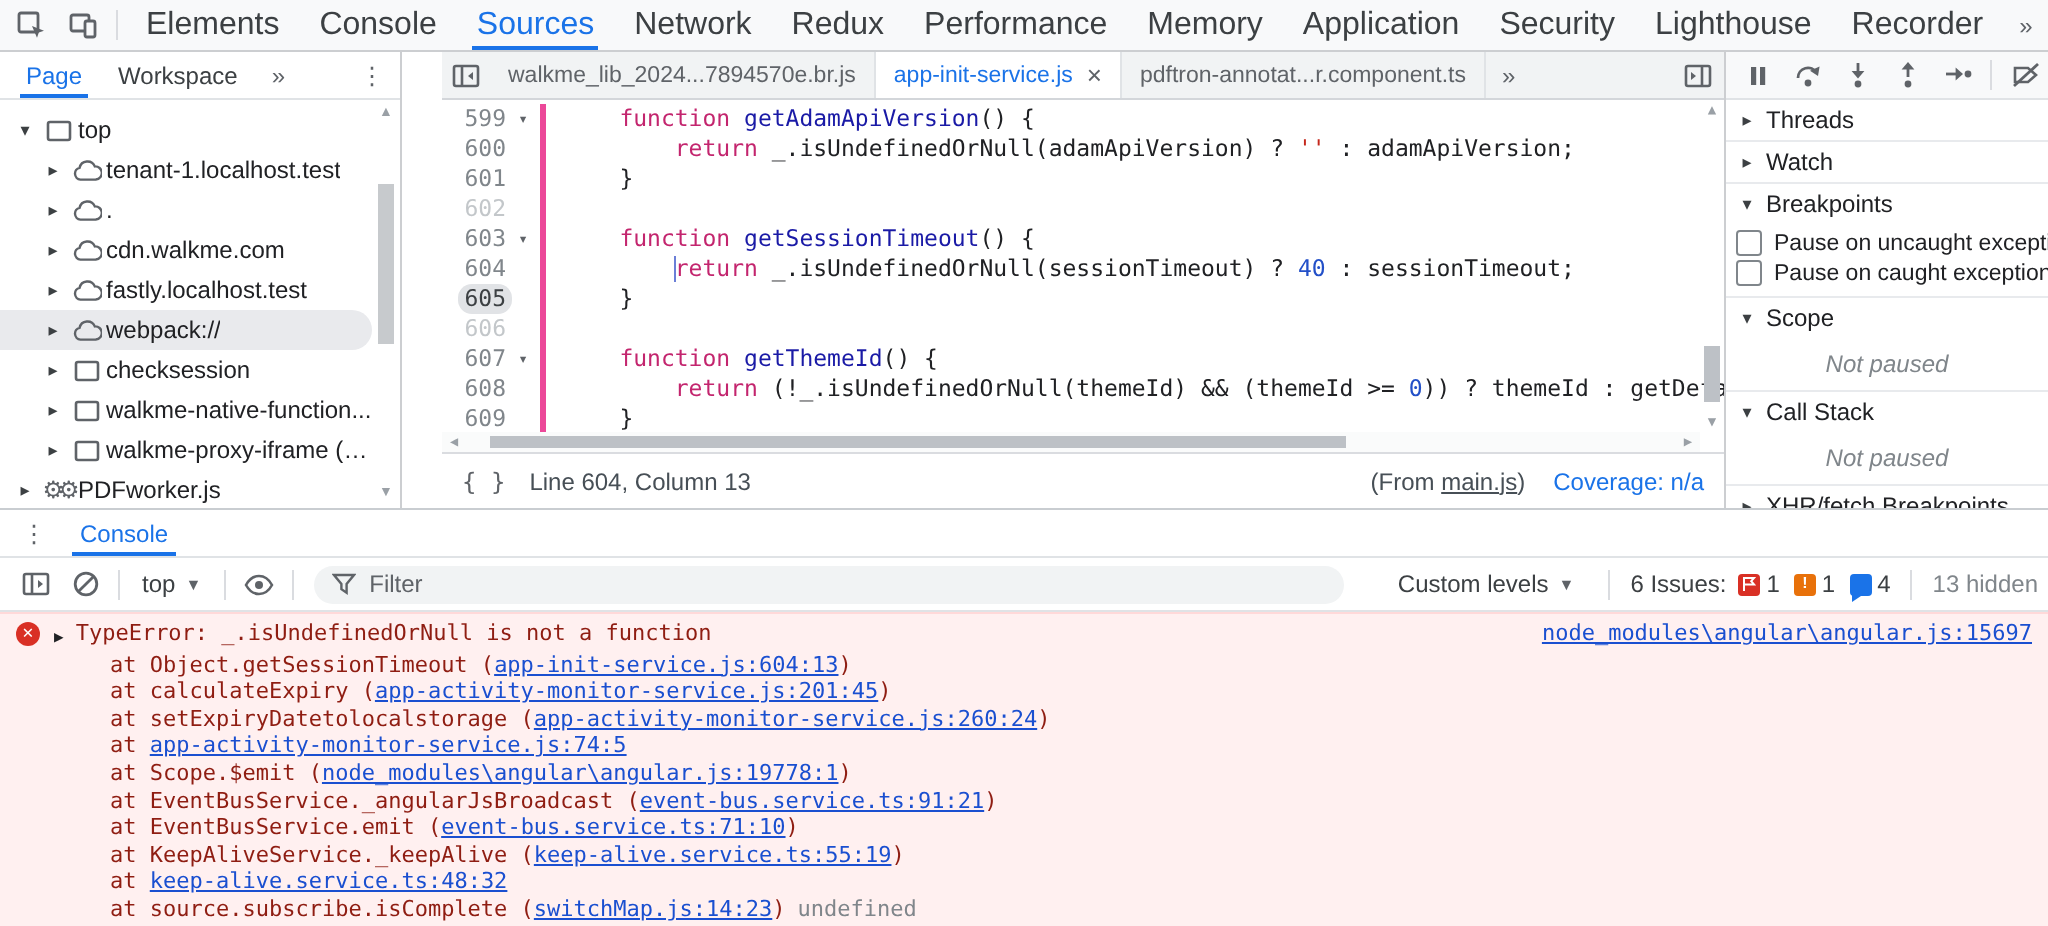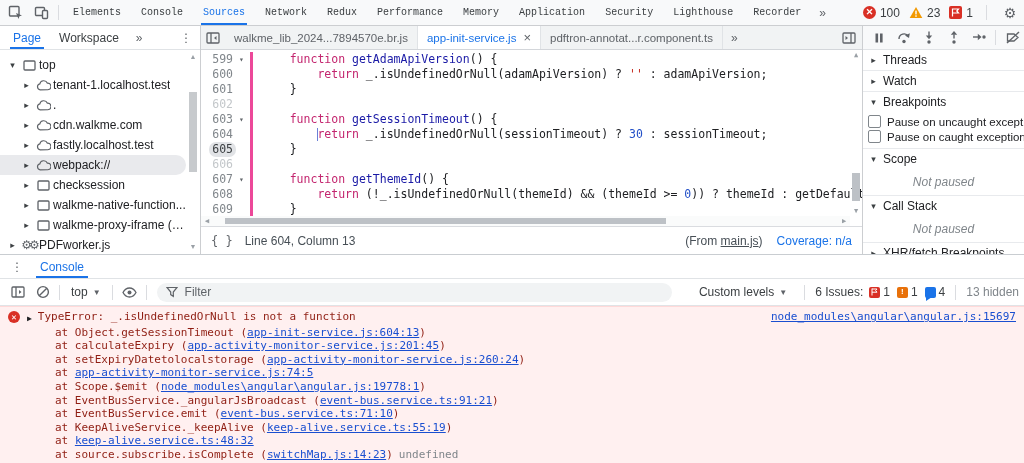--- a/index.html
+++ b/index.html
@@ -7,21 +7,21 @@
        -webkit-font-smoothing:antialiased;}
   .devtools{width:1024px;height:463px;display:flex;flex-direction:column;background:#fff;}
   svg{display:block;}
   .vdiv{width:1px;height:15px;background:#dadce0;margin:0 4px;flex:none;}
 
   
   .topbar{height:25px;min-height:25px;display:flex;align-items:center;background:#f8f9fa;
           border-bottom:1px solid #ccced1;padding-left:2px;white-space:nowrap;overflow:hidden;}
   .icon-btn{width:26px;height:24px;display:flex;align-items:center;justify-content:center;color:#5f6368;flex:none;}
   .tb-tabs{display:flex;height:100%;align-items:stretch;}
-  .tb-tab{padding:0 10px;display:flex;align-items:center;color:#3c4043;font-size:10px;position:relative;cursor:default;font-family:Liberation Mono, monospace;}
+  .tb-tab{padding:0 10px;display:flex;align-items:center;color:#3c4043;font-size:16px;position:relative;cursor:default;}
   .tb-tab.active{color:#1a73e8;}
   .tb-tab.active::after{content:"";position:absolute;left:8px;right:8px;bottom:0;height:2px;background:#1a73e8;}
   .tb-more{padding:0 8px;color:#5f6368;font-size:12px;display:flex;align-items:center;}
   .tb-right{margin-left:auto;display:flex;align-items:center;gap:9px;padding:0 4px;}
   .badge{display:flex;align-items:center;gap:4px;color:#3c4043;font-size:12px;}
   .err-circle{width:13px;height:13px;border-radius:50%;background:#d93025;color:#fff;font-size:9px;font-weight:bold;
               display:flex;align-items:center;justify-content:center;line-height:1;}
   .flag-sq{width:13px;height:13px;border-radius:2px;background:#d93025;display:flex;align-items:center;justify-content:center;}
 
   
@@ -40,21 +40,21 @@
   .tree-row.selected{background:#e9eaed;border-radius:0 10px 10px 0;}
   .tw-arrow{width:13px;text-align:center;font-size:9px;color:#3c4043;flex:none;}
   .tw-icon{width:20px;display:flex;justify-content:center;color:#5f6368;flex:none;}
   .tw-label{overflow:hidden;text-overflow:ellipsis;}
   .worker-glyph{font-size:12px;color:#5f6368;letter-spacing:-3px;}
   .sb-scroll{position:absolute;top:2px;right:1px;bottom:2px;width:12px;}
   .scroll-arrow{color:#9aa0a6;font-size:7px;text-align:center;height:10px;line-height:10px;}
   .sb-thumb{position:absolute;top:20%;height:40%;left:2px;right:2px;background:#c7cacd;}
 
   
-  .editor{flex:1;display:flex;flex-direction:column;min-width:0;background:#fff;}
+  .editor{flex:1;display:flex;flex-direction:column;min-width:0;background:#fff;margin-left:20px;}
   .ed-tabbar{height:23px;min-height:23px;background:#f1f3f4;border-bottom:1px solid #d3d6da;display:flex;align-items:stretch;overflow:hidden;white-space:nowrap;}
   .ed-tab{display:flex;align-items:center;padding:0 9px;font-size:11.5px;color:#5f6368;border-right:1px solid #e0e3e6;gap:7px;}
   .ed-tab.active{background:#fff;color:#1a73e8;}
   .ed-close{color:#5f6368;font-size:13px;line-height:1;}
   .ed-more{display:flex;align-items:center;padding:0 8px;color:#5f6368;}
   .ed-tab-right{margin-left:auto;display:flex;align-items:center;}
 
   .ed-code{flex:1;display:flex;flex-direction:column;position:relative;overflow:hidden;
            font-family:"DejaVu Sans Mono","Liberation Mono",monospace;font-size:11.5px;line-height:15px;}
   .code-lines{padding-top:2px;}
@@ -380,21 +380,21 @@
                 <span class="lnum">603</span>
                 <span class="fold">▾</span>
               </div>
               <div class="ctext"><span class="t-kw">    function</span><span class="t-fn"> getSessionTimeout</span><span class="t-pl">() {</span></div>
             </div>
             <div class="code-line">
               <div class="gut">
                 <span class="lnum">604</span>
                 <span class="fold"></span>
               </div>
-              <div class="ctext"><span class="t-kw">        return</span><span class="t-pl"> _.isUndefinedOrNull(sessionTimeout) ? </span><span class="t-num">30</span><span class="t-pl"> : sessionTimeout;</span><span class="cursor"></span></div>
+              <div class="ctext"><span class="t-kw">        return</span><span class="t-pl"> _.isUndefinedOrNull(sessionTimeout) ? </span><span class="t-num">40</span><span class="t-pl"> : sessionTimeout;</span><span class="cursor"></span></div>
             </div>
             <div class="code-line">
               <div class="gut">
                 <span class="lnum hl">605</span>
                 <span class="fold"></span>
               </div>
               <div class="ctext"><span class="t-pl">    }</span></div>
             </div>
             <div class="code-line">
               <div class="gut">

